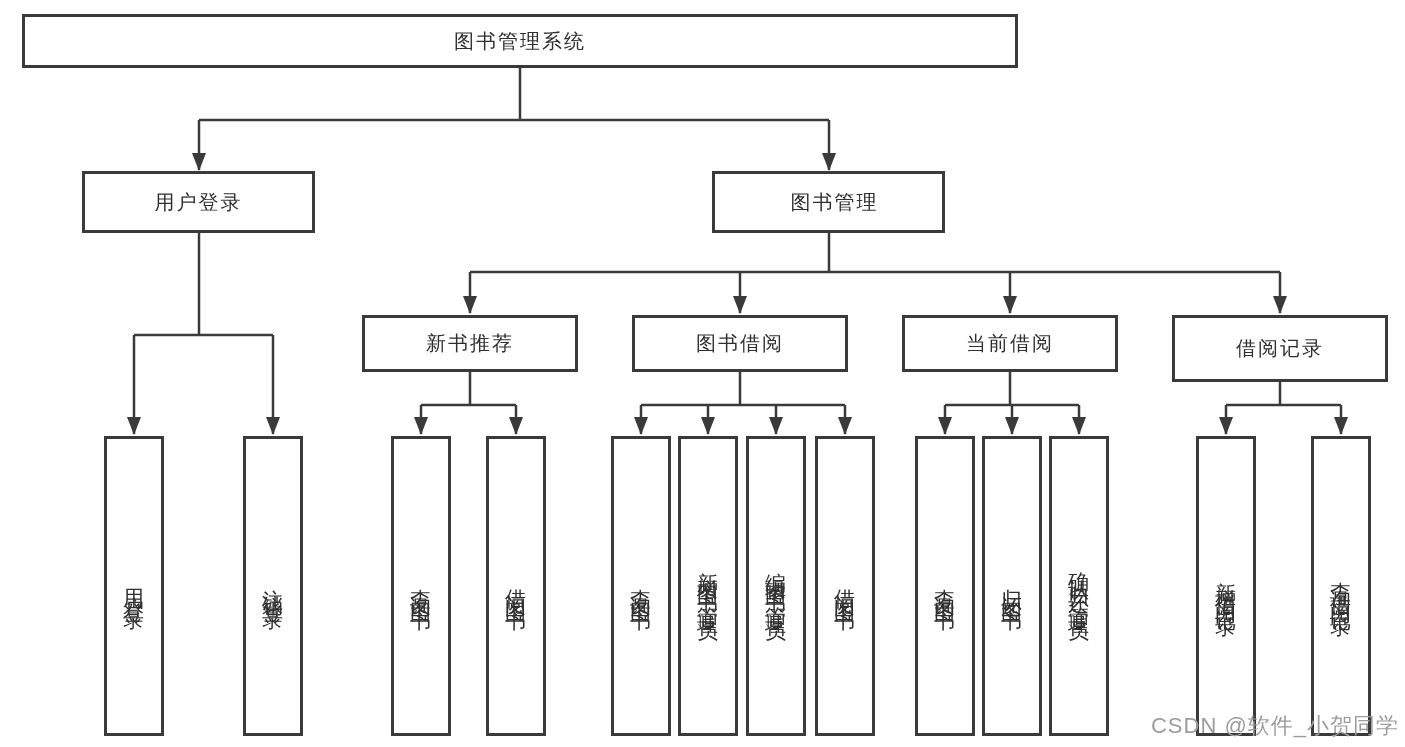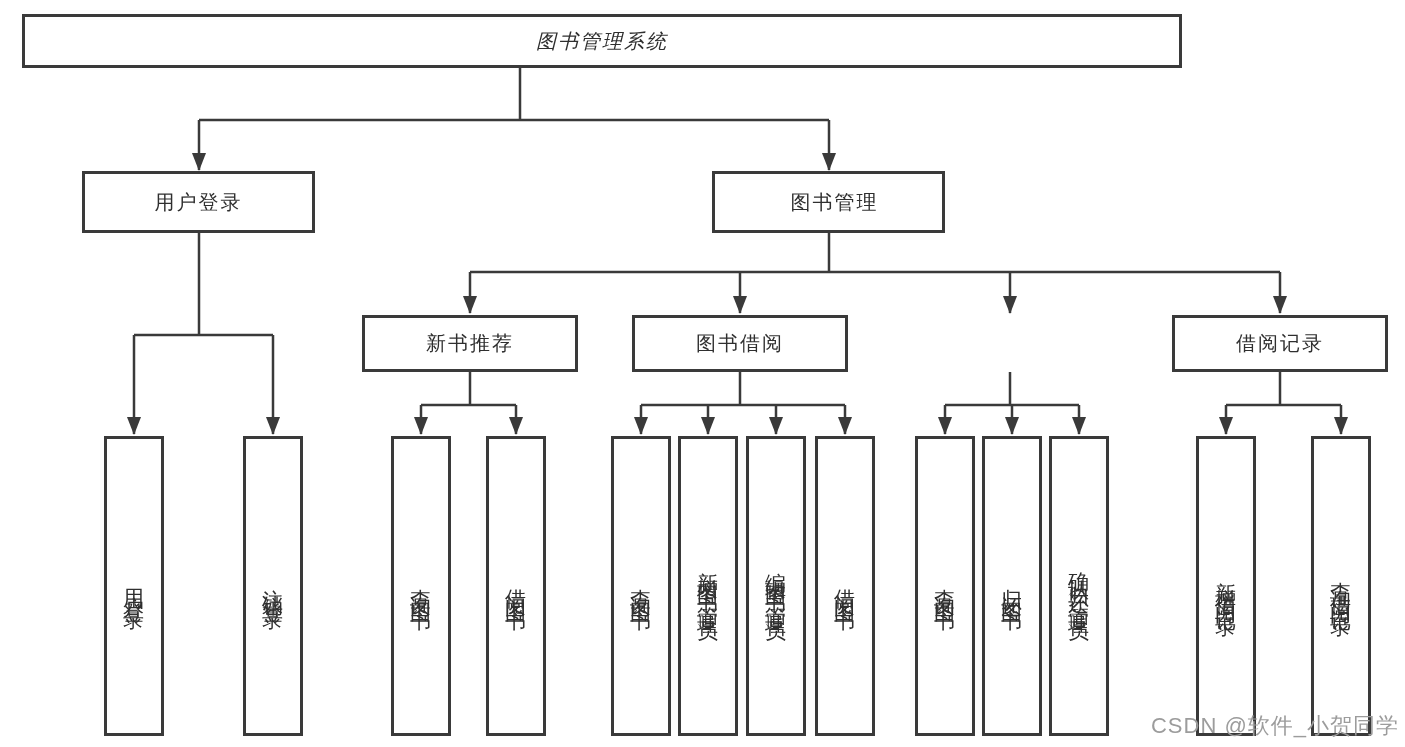--- a/index.html
+++ b/index.html
@@ -86,38 +86,41 @@
       <path d="M776 405 V434" marker-end="url(#arrow)"></path>
       <path d="M845 405 V434" marker-end="url(#arrow)"></path>
       <path d="M945 405 V434" marker-end="url(#arrow)"></path>
       <path d="M1012 405 V434" marker-end="url(#arrow)"></path>
       <path d="M1079 405 V434" marker-end="url(#arrow)"></path>
       <path d="M1226 405 V434" marker-end="url(#arrow)"></path>
       <path d="M1341 405 V434" marker-end="url(#arrow)"></path>
     </g>
   </svg>
 
-  <div class="box hbox root-box" style="left:22px; top:14px; width:1160px; height:54px;font-style:italic;">
+  <div class="box hbox root-box" style="left:22px; top:14px; width:996px; height:54px;">
     <span>图书管理系统</span>
   </div>
 
   <div class="box hbox" style="left:82px; top:171px; width:233px; height:62px;">
     <span>用户登录</span>
   </div>
   <div class="box hbox" style="left:712px; top:171px; width:233px; height:62px;padding-left:12px;">
     <span>图书管理</span>
   </div>
 
   <div class="box hbox" style="left:362px; top:315px; width:216px; height:57px;font-family:Liberation Mono, monospace;">
     <span>新书推荐</span>
   </div>
   <div class="box hbox" style="left:632px; top:315px; width:216px; height:57px;">
     <span>图书借阅</span>
   </div>
-  <div class="box hbox" style="left:1172px; top:315px; width:216px; height:57px;">
+  <div class="box hbox" style="left:902px; top:315px; width:216px; height:57px;">
+    <span>当前借阅</span>
+  </div>
+  <div class="box hbox" style="left:1172px; top:315px; width:216px; height:67px;">
     <span>借阅记录</span>
   </div>
 
   <div class="box vbox" style="left:104px; top:436px; width:60px; height:300px;">
     <span class="vtext">用户登录</span>
   </div>
   <div class="box vbox" style="left:243px; top:436px; width:60px; height:300px;">
     <span class="vtext">注销登录</span>
   </div>
 

